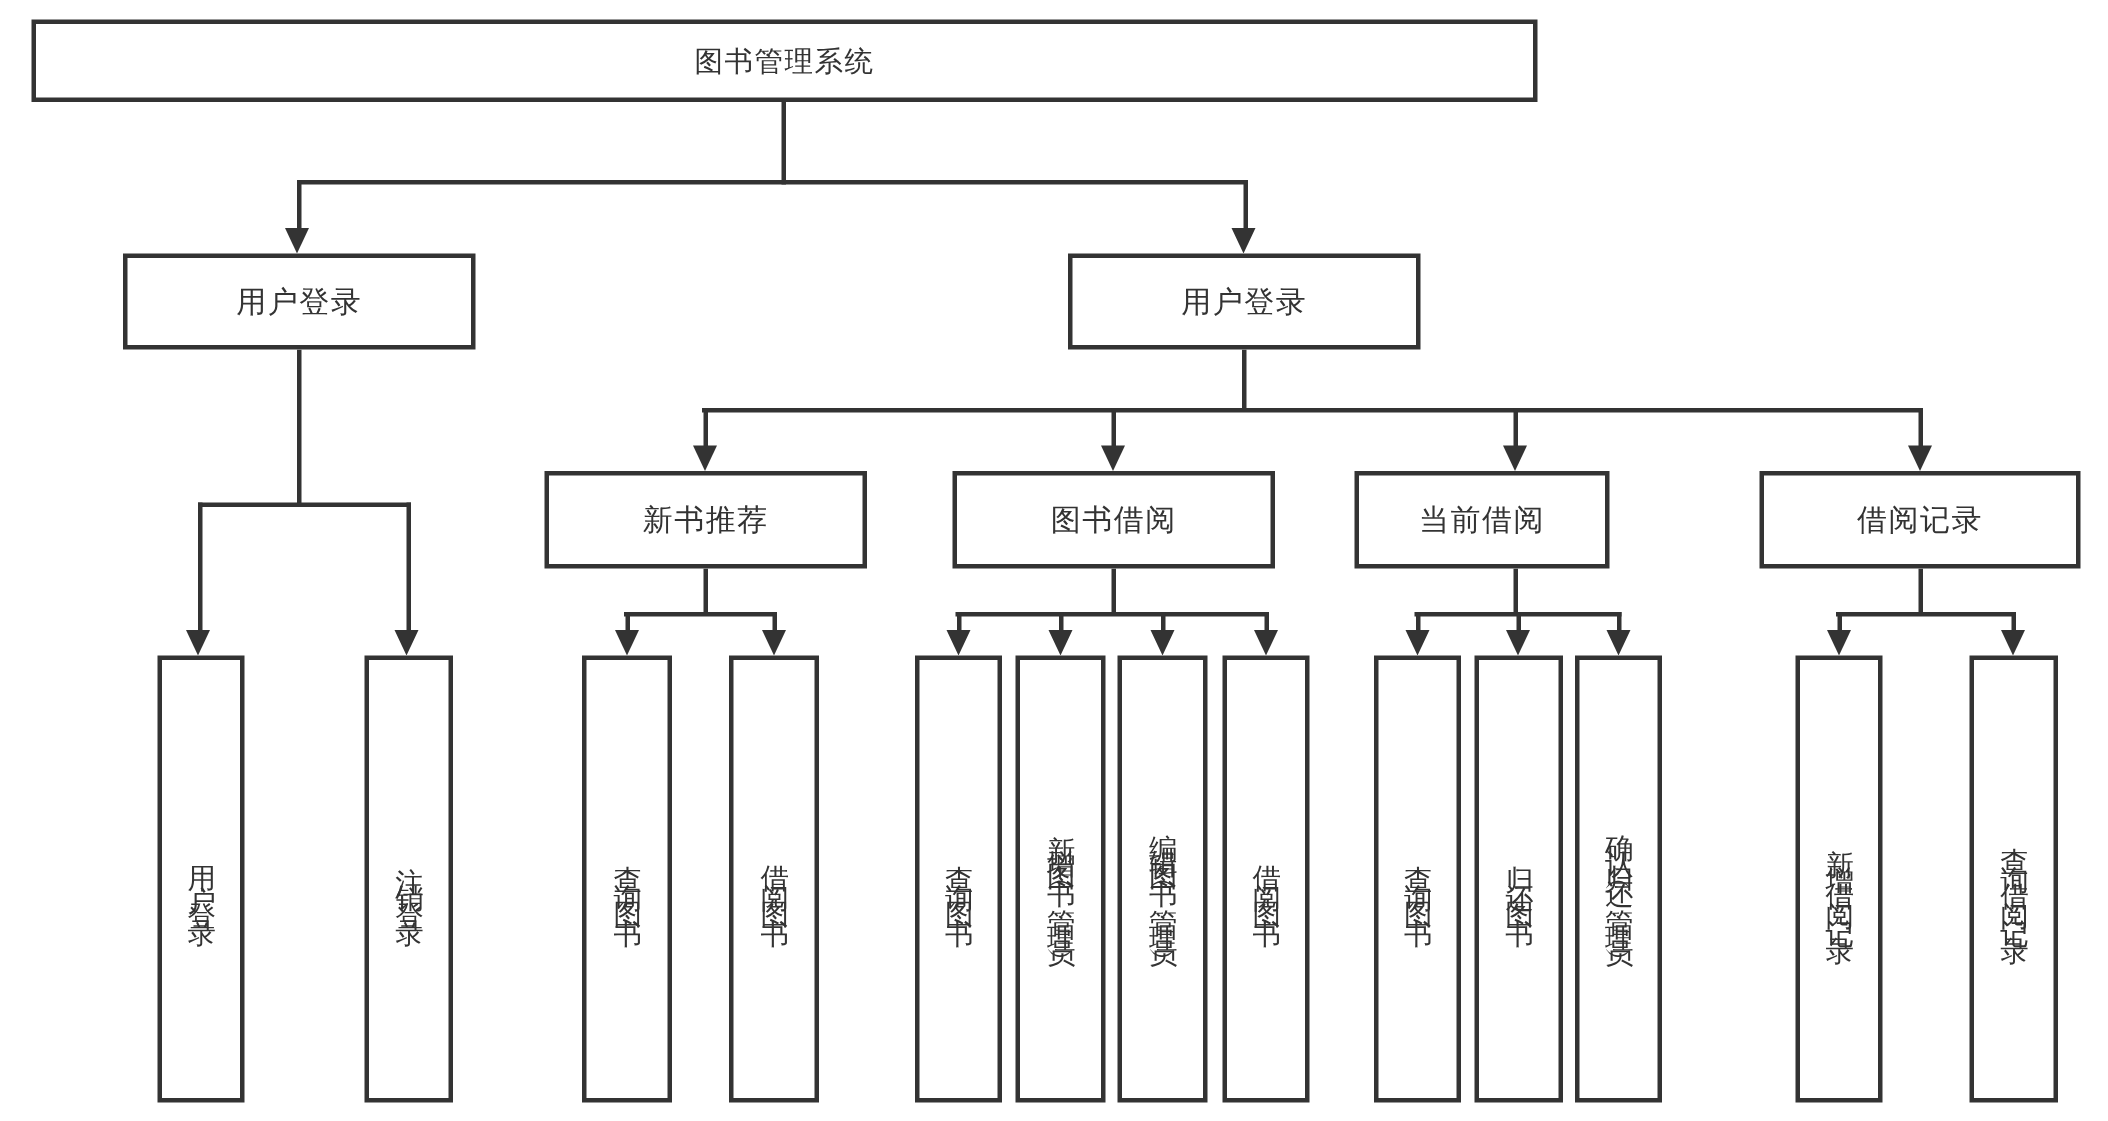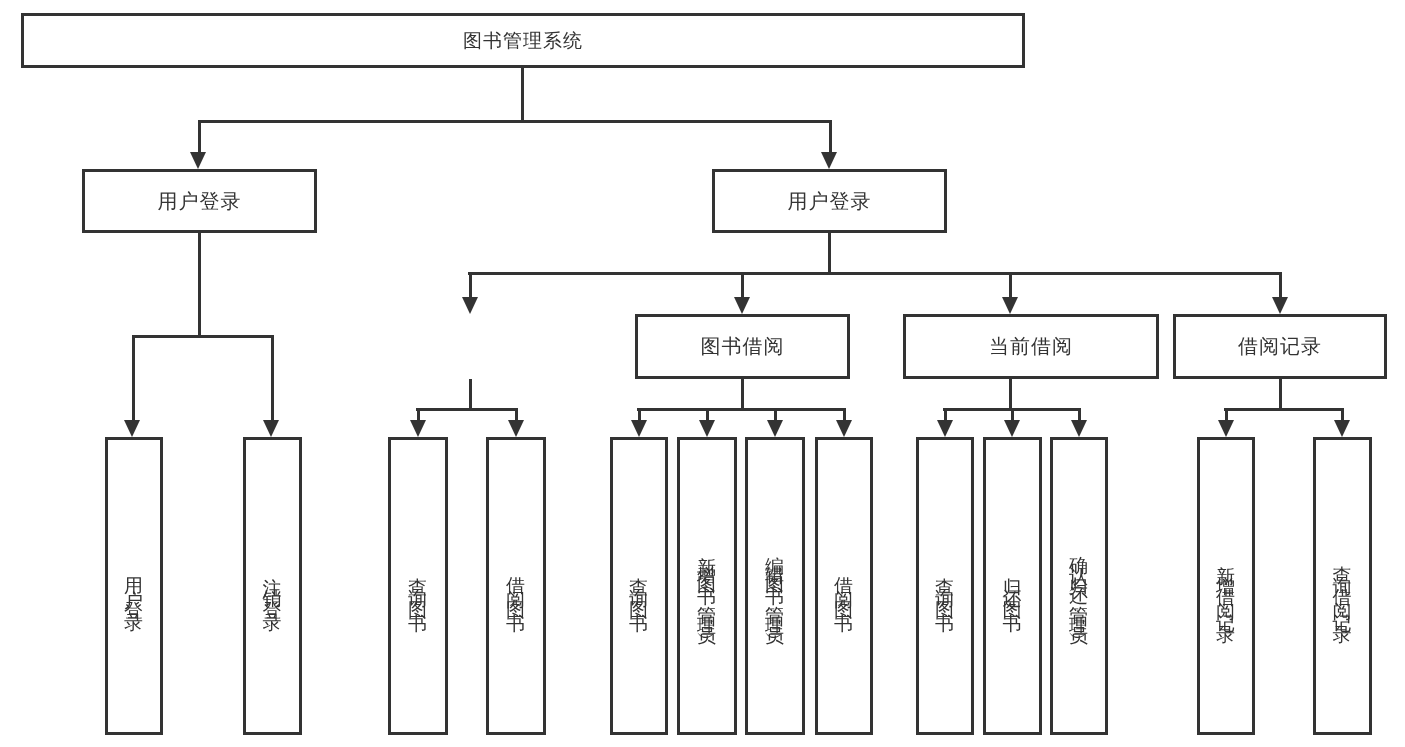--- a/index.html
+++ b/index.html
@@ -36,22 +36,23 @@
 </head>
 <body>
 
 <div class="stage">
 
   <div class="box root" style="left:21px;top:13px;width:1004px;height:55px">图书管理系统</div>
 
   <div class="box" style="left:82px;top:169px;width:235px;height:64px">用户登录</div>
   <div class="box" style="left:712px;top:169px;width:235px;height:64px">用户登录</div>
 
+  <div class="box" style="left:363px;top:314px;width:215px;height:65px">新书推荐</div>
   <div class="box" style="left:635px;top:314px;width:215px;height:65px">图书借阅</div>
-  <div class="box" style="left:903px;top:314px;width:256px;height:65px">当前借阅</div>
+  <div class="box" style="left:903px;top:314px;width:170px;height:65px">当前借阅</div>
   <div class="box" style="left:1173px;top:314px;width:214px;height:65px">借阅记录</div>
 
   <div class="box leaf" style="left:105px;top:437px;width:58px;height:298px">
     <span class="vtext">用户登录</span>
   </div>
   <div class="box leaf" style="left:243px;top:437px;width:59px;height:298px">
     <span class="vtext">注销登录</span>
   </div>
 
   <div class="box leaf" style="left:388px;top:437px;width:60px;height:298px">

